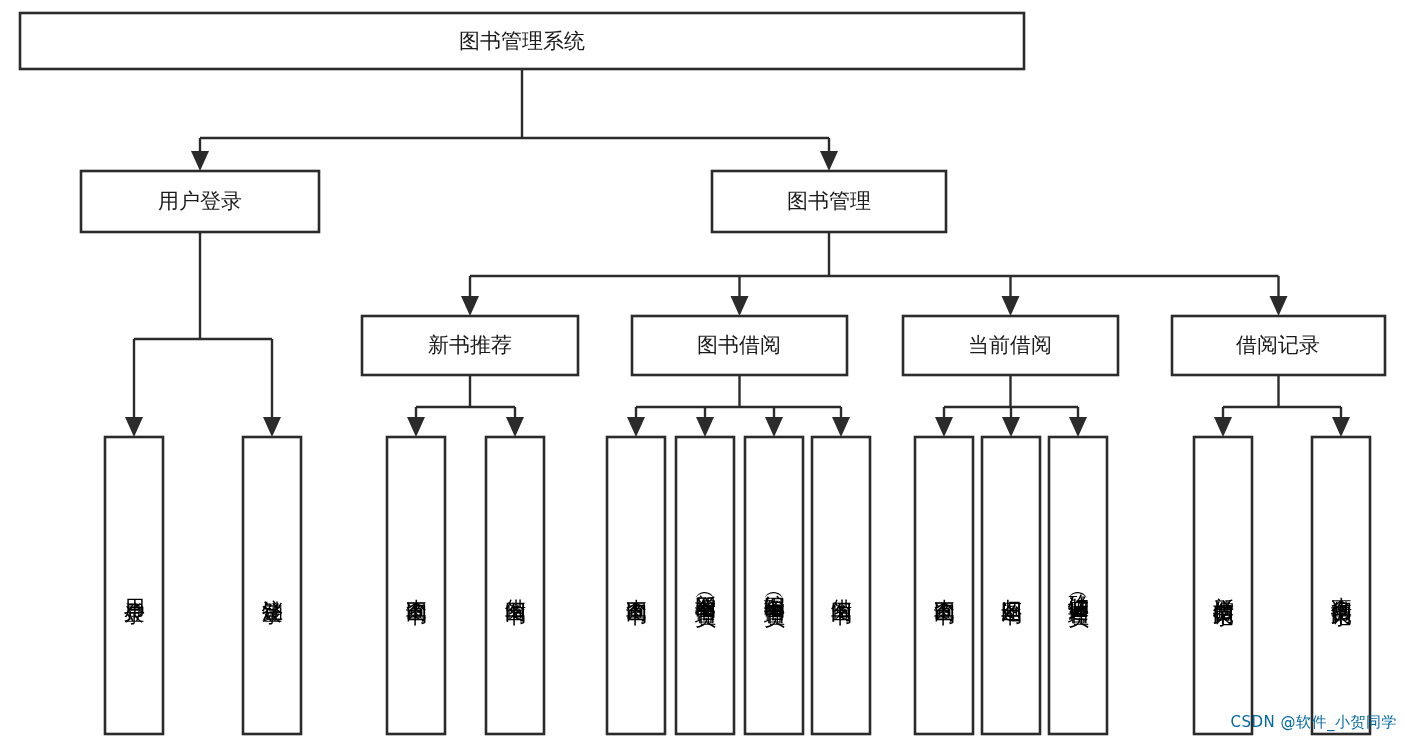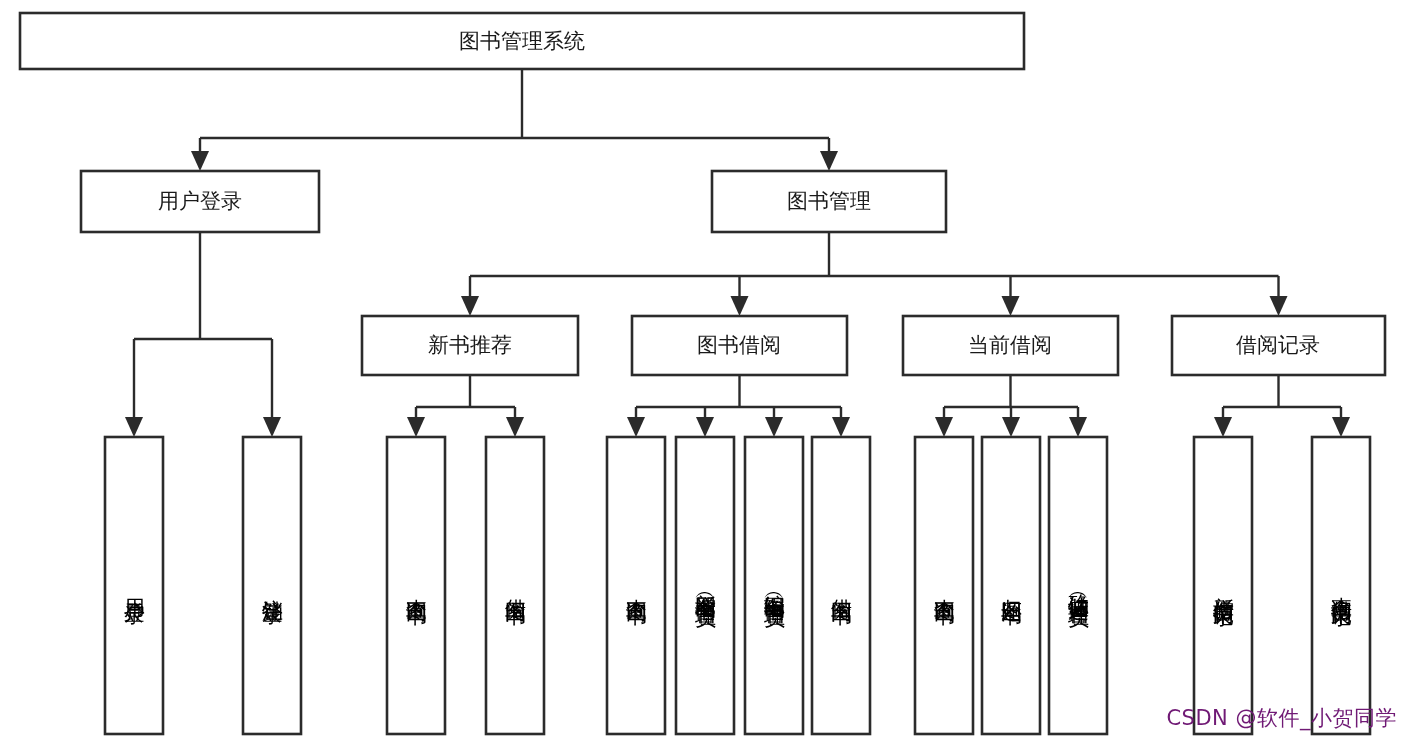--- a/index.html
+++ b/index.html
@@ -72,22 +72,22 @@
     display: flex;
     align-items: center;
     justify-content: center;
     pointer-events: none;
   }
   #watermark {
     position: absolute;
     right: 8px;
     bottom: 6px;
     font-family: "DejaVu Sans", "Liberation Sans", sans-serif;
-    font-size: 21px;
-    color: #701a75;
+    font-size: 15px;
+    color: #0369a1;
     white-space: nowrap;
     letter-spacing: 0.5px;
   }
 </style>
 </head>
 <body>
 
 <div id="diagram-root">
 
   <svg class="flow" viewBox="0 0 1405 747" xmlns="http://www.w3.org/2000/svg">

